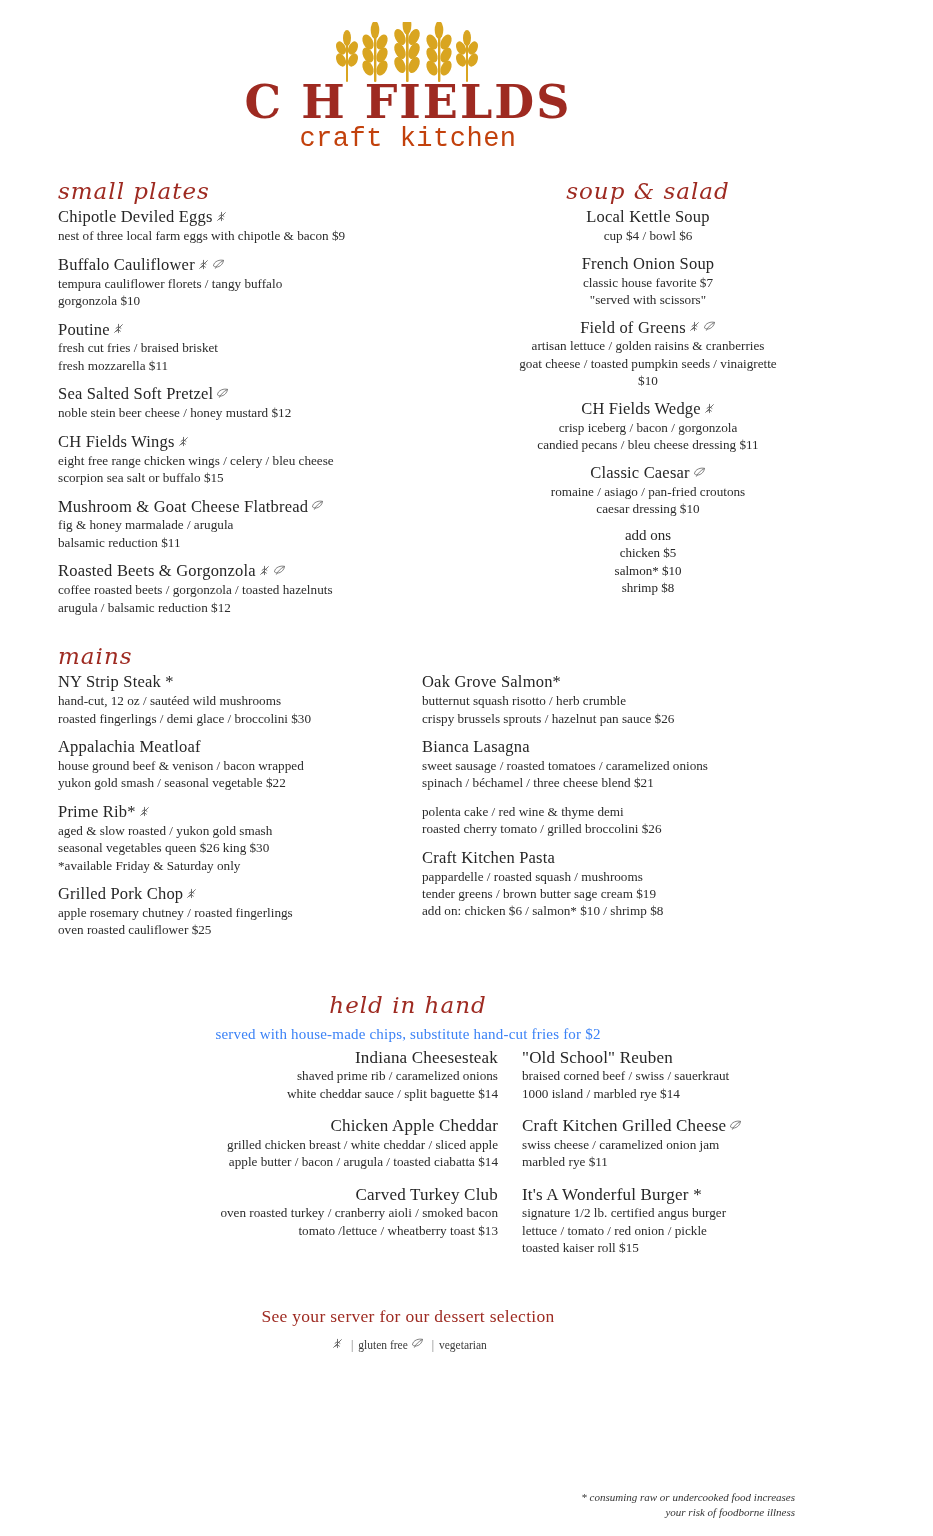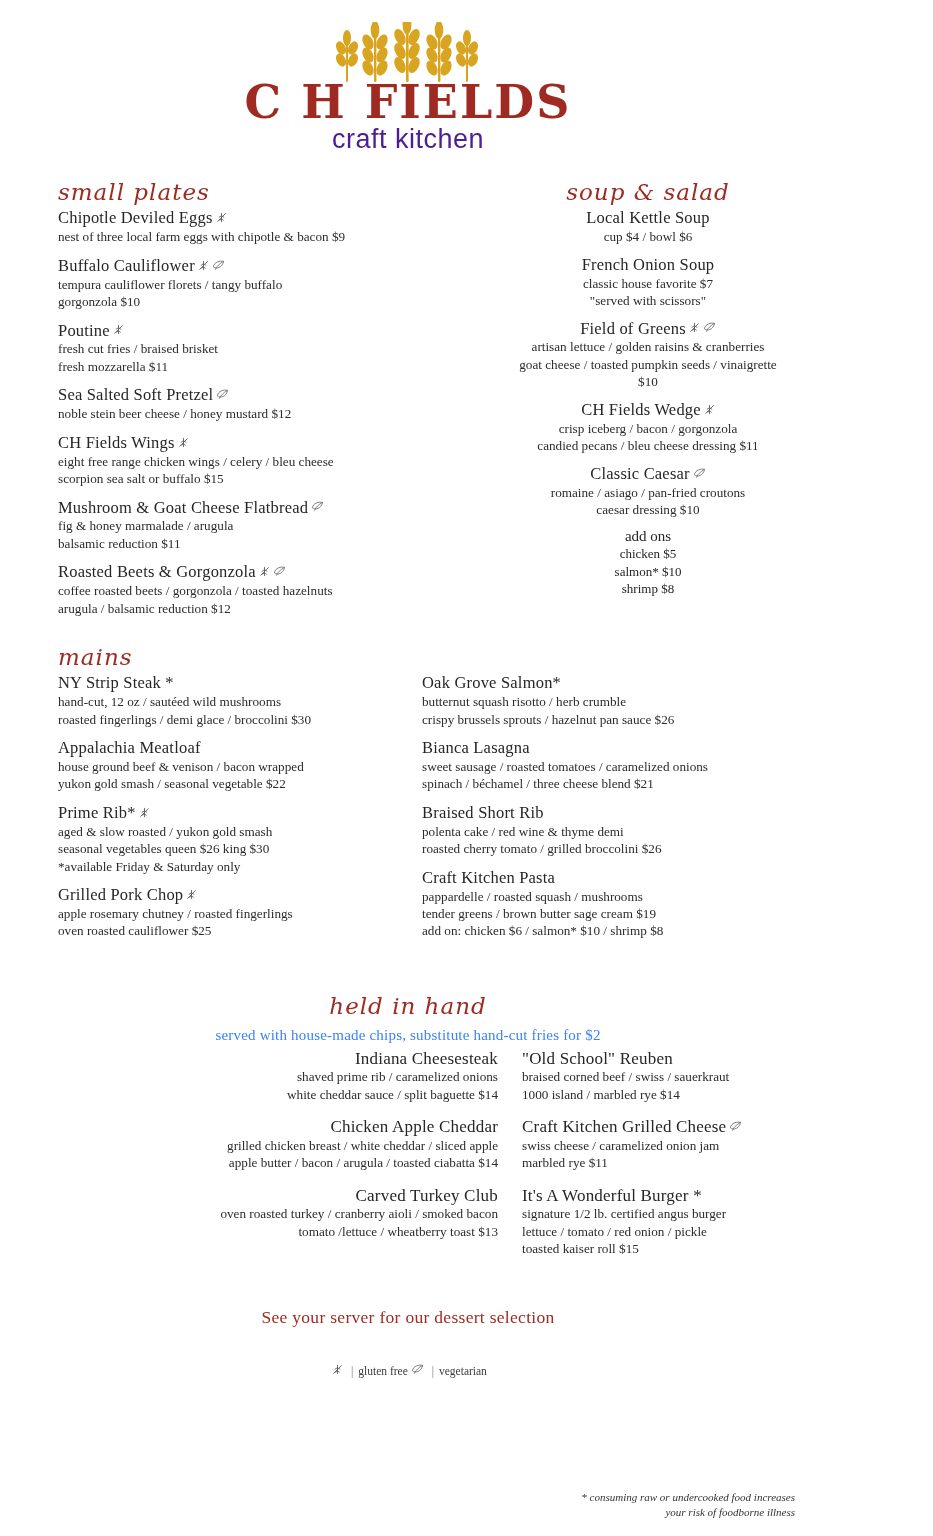--- a/index.html
+++ b/index.html
@@ -41,23 +41,23 @@
   .logo-name {
     font-family: "DejaVu Serif", serif;
     font-weight: bold;
     font-size: 46px;
     letter-spacing: 2px;
     color: #9e2a21;
     line-height: 1.05;
     margin-top: -6px;
   }
   .logo-sub {
-    font-family: Liberation Sans, sans-serif;
+    font-family: Liberation Mono, monospace;
     font-size: 27px;
-    color: #4c1d95;
+    color: #c2410c;
     letter-spacing: 0.5px;
     margin-top: -2px;
   }
 
   
   .sect-head {
     color: #9e2a21;
     font-family: "DejaVu Serif", serif;
     font-style: italic;
     font-size: 23px;
@@ -164,21 +164,21 @@
   .dessert {
     text-align: center;
     color: #9e2a21;
     font-size: 17.5px;
     margin-top: 36px;
     letter-spacing: 0.3px;
   }
   .legend {
     display: flex;
     justify-content: center;
-    margin-top: 37px;
+    margin-top: 12px;
     font-size: 11.5px;
     color: #3a3a3a;
     text-align: center;
   }
   .legend span.sep { margin: 0 5px; color: #777; }
   .disclaimer {
     position: absolute;
     right: 21px;
     bottom: 16px;
     text-align: right;
@@ -414,21 +414,20 @@
           <div class="item-desc">crispy brussels sprouts / hazelnut pan sauce  $26</div>
         </div>
 
         <div class="item">
           <div class="item-name">Bianca Lasagna</div>
           <div class="item-desc">sweet sausage / roasted tomatoes / caramelized onions</div>
           <div class="item-desc">spinach / béchamel / three cheese blend  $21</div>
         </div>
 
         <div class="item">
-          <div class="item-name">Braised Short Rib</div>
           <div class="item-desc">polenta cake / red wine &amp; thyme demi</div>
           <div class="item-desc">roasted cherry tomato / grilled broccolini  $26</div>
         </div>
 
         <div class="item">
           <div class="item-name">Craft Kitchen Pasta</div>
           <div class="item-desc">pappardelle / roasted squash / mushrooms</div>
           <div class="item-desc">tender greens  / brown butter sage cream $19</div>
           <div class="item-desc">add on:  chicken  $6 / salmon*  $10 / shrimp  $8</div>
         </div>

